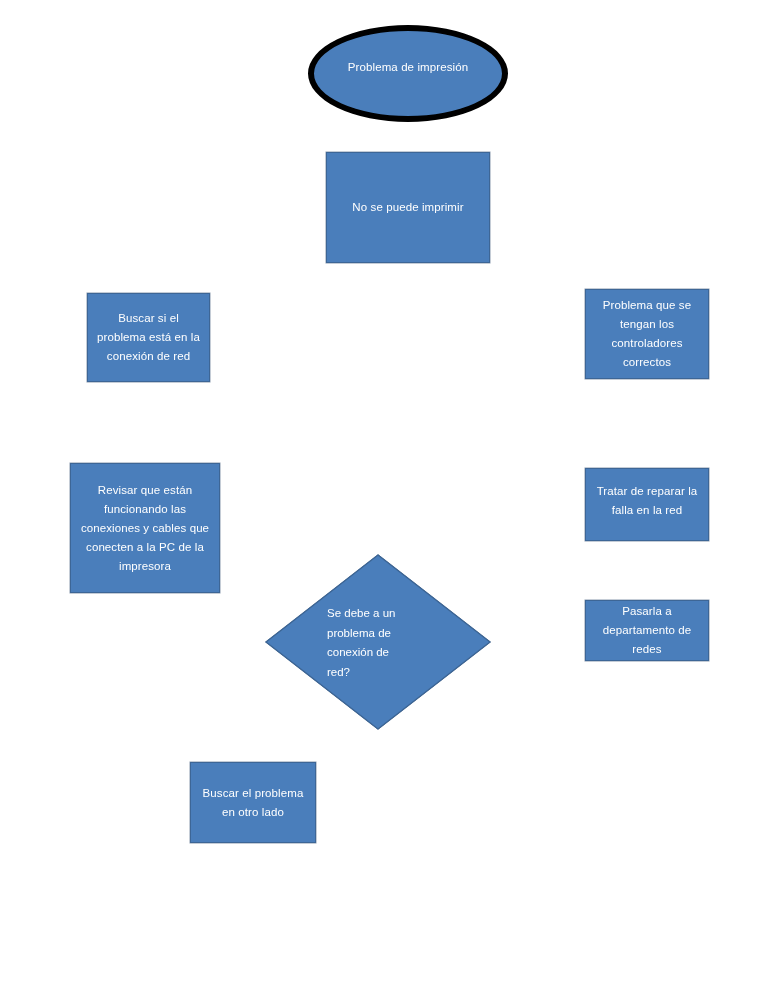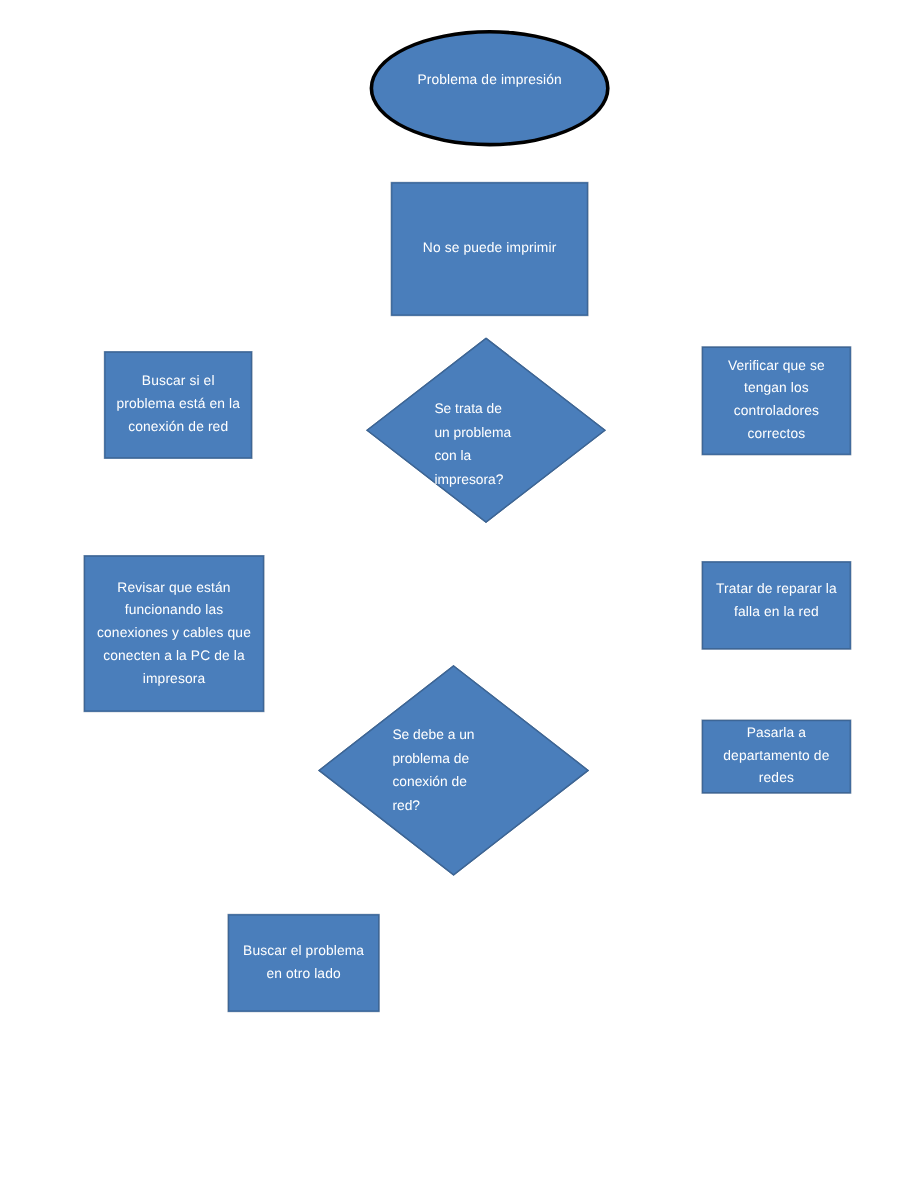--- a/index.html
+++ b/index.html
@@ -42,21 +42,21 @@
     width: 100%;
   }
 
   
   .v-center { align-items: center; }
   .v-upper  { align-items: flex-start; }
 
   
   .ellipse {
     background: #4a7ebb;
-    border: 3px solid #000000;
+    border: 6px solid #000000;
     border-radius: 50%;
     display: flex;
     align-items: center;
     justify-content: center;
   }
   .ellipse > .label {
     text-align: center;
     width: 100%;
     padding: 0 20px;
     box-sizing: border-box;
@@ -92,36 +92,27 @@
 <div id="page">
 
   <div class="node ellipse" style="left:308px; top:25px; width:200px; height:97px;">
     <span class="label">Problema de impresión</span>
   </div>
 
   <div class="node rect v-center" style="left:326px; top:152px; width:164px; height:111px;justify-content:flex-end;">
     <span class="label">No se puede imprimir</span>
   </div>
 
-  <div class="diamond-wrap shadow-edge" style="left:305px; top:281px; width:200px; height:155px;">
-    <svg viewBox="0 0 200 155" width="200" height="155">
-      <polygon points="100,1 199,77.5 100,154 1,77.5" fill="#4a7ebb" stroke="#3d6696" stroke-width="1.2"></polygon>
-    </svg>
-    <span class="label" style="left:57px; top:51px; width:110px;">Se trata de
-un problema
-con la
-impresora?</span>
-  </div>
 
   <div class="node rect v-center" style="left:68px; top:293px; width:123px; height:89px;margin-left:19px;">
     <span class="label">Buscar si el problema está en la conexión de red</span>
   </div>
 
   <div class="node rect v-center" style="left:585px; top:289px; width:124px; height:90px;">
-    <span class="label">Verificar que se tengan los controladores correctos</span>
+    <span class="label">Problema que se tengan los controladores correctos</span>
   </div>
 
   <div class="node rect v-center" style="left:70px; top:427px; width:150px; height:130px;margin-top:36px;">
     <span class="label">Revisar que están funcionando las conexiones y cables que conecten a la PC de la impresora</span>
   </div>
 
   <div class="node rect v-upper" style="left:585px; top:452px; width:124px; height:73px; padding-top:13px;margin-top:16px;">
     <span class="label">Tratar de reparar la falla en la red</span>
   </div>
 

